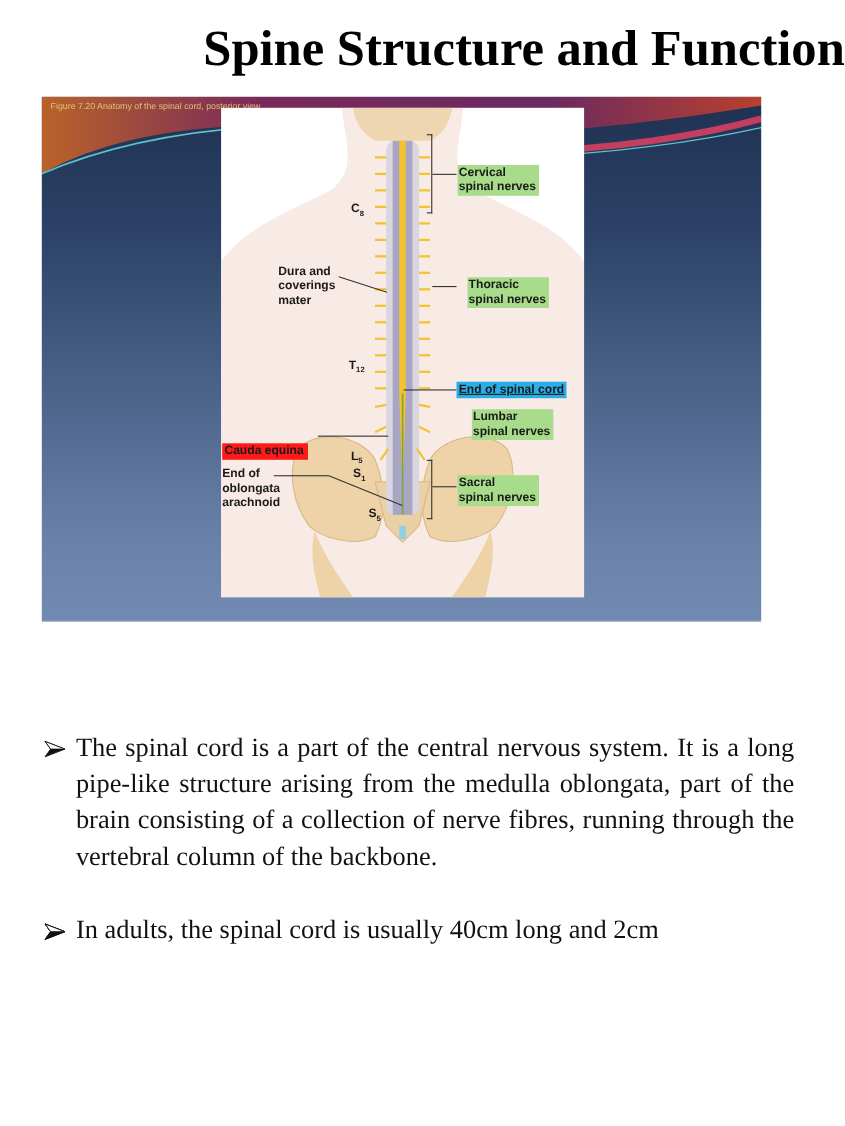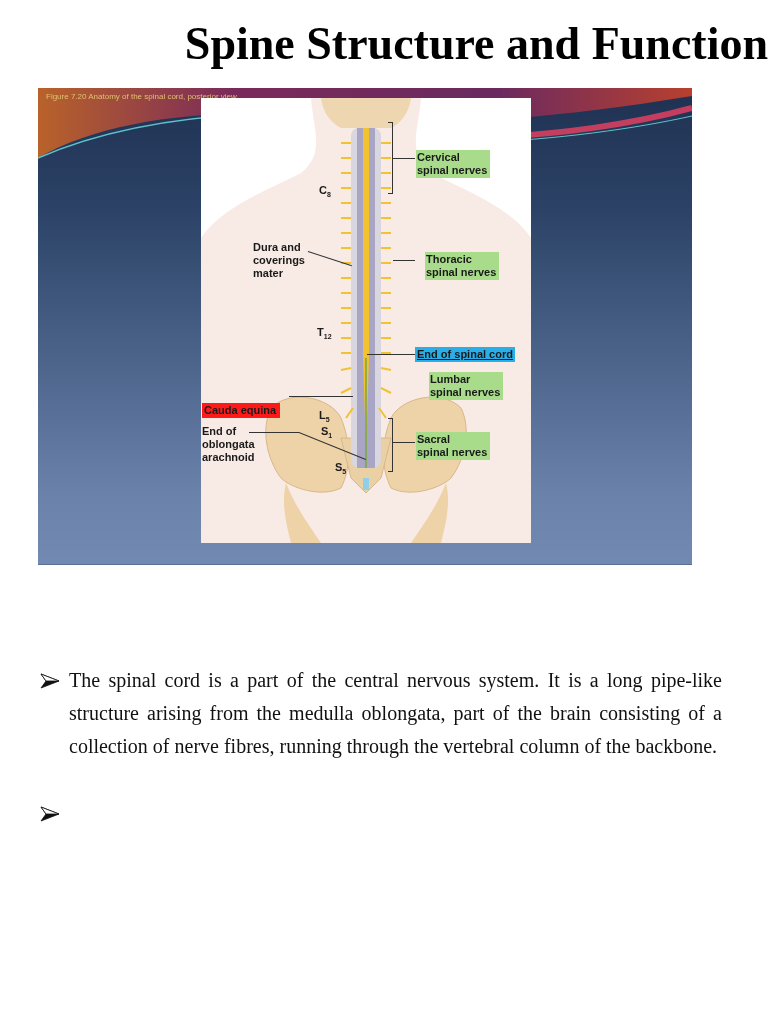--- a/index.html
+++ b/index.html
@@ -35,21 +35,21 @@
     .lbl.green { background:#a8dc8a; padding:1px 3px 1px 1px; }
     .lbl.blue { background:#29aee8; padding:1px 2px;text-decoration:underline; }
     .lbl.red { background:#ff1a1a; padding:1px 4px 1px 2px; }
     .lbl sub { font-size:7px; }
     .leader { position:absolute; height:1px; background:#333; }
     .bracket { position:absolute; border:1px solid #333; border-left:none; width:4px; }
     .bracket-tick { position:absolute; height:1px; background:#333; }
     
     .bullets { position:absolute; left:40px; top:664px; width:682px; }
     .bullet {
-      position:relative; padding-left:29px; font-size:20px; line-height:33px;
+      position:relative; padding-left:29px; font-size:24px; line-height:33px;
       text-align:justify; margin-bottom:34px;
     }
     .arrow {
       position:absolute; left:0; top:9px; width:20px; height:16px;
     }
   </style>
 </head>
 <body>
 
 <div class="title">Spine Structure and Function</div>
@@ -206,13 +206,20 @@
         <path d="M1,1 L19,8 L6,8 Z" fill="#fff" stroke="#111" stroke-width="0.8"></path>
       </svg>
     <span>The spinal cord is a part of the central nervous system. It is a long pipe-like structure arising from the medulla oblongata, part of the brain consisting of a collection of nerve fibres, running through the vertebral column of the backbone.</span>
   </div>
   <div class="bullet">
     <svg class="arrow" viewBox="0 0 20 16">
         <path d="M1,1 L19,8 L1,15 L6,8 Z" fill="#111" stroke="#111" stroke-width="0.8"></path>
         <path d="M1,1 L19,8 L6,8 Z" fill="#fff" stroke="#111" stroke-width="0.8"></path>
       </svg>
   </div>
+  <div class="bullet">
+    <svg class="arrow" viewBox="0 0 20 16">
+        <path d="M1,1 L19,8 L1,15 L6,8 Z" fill="#111" stroke="#111" stroke-width="0.8"></path>
+        <path d="M1,1 L19,8 L6,8 Z" fill="#fff" stroke="#111" stroke-width="0.8"></path>
+      </svg>
+    <span>In adults, the spinal cord is usually 40cm long and 2cm</span>
+  </div>
 </div>
 
 </body></html>

